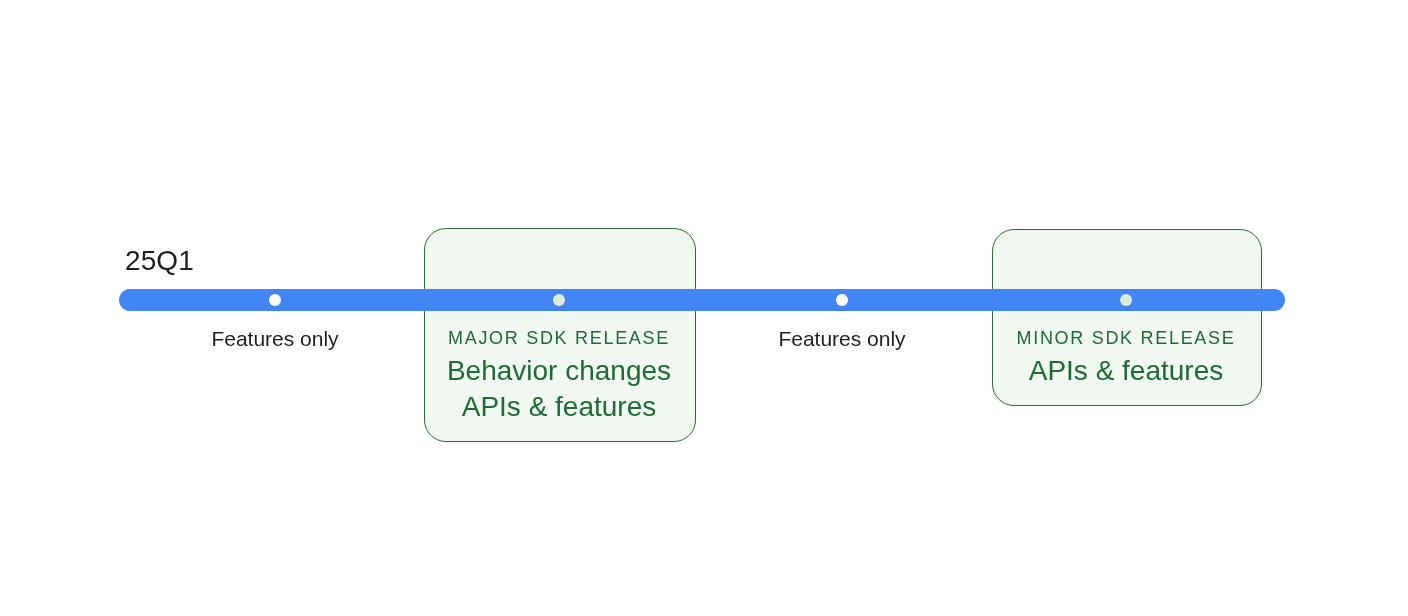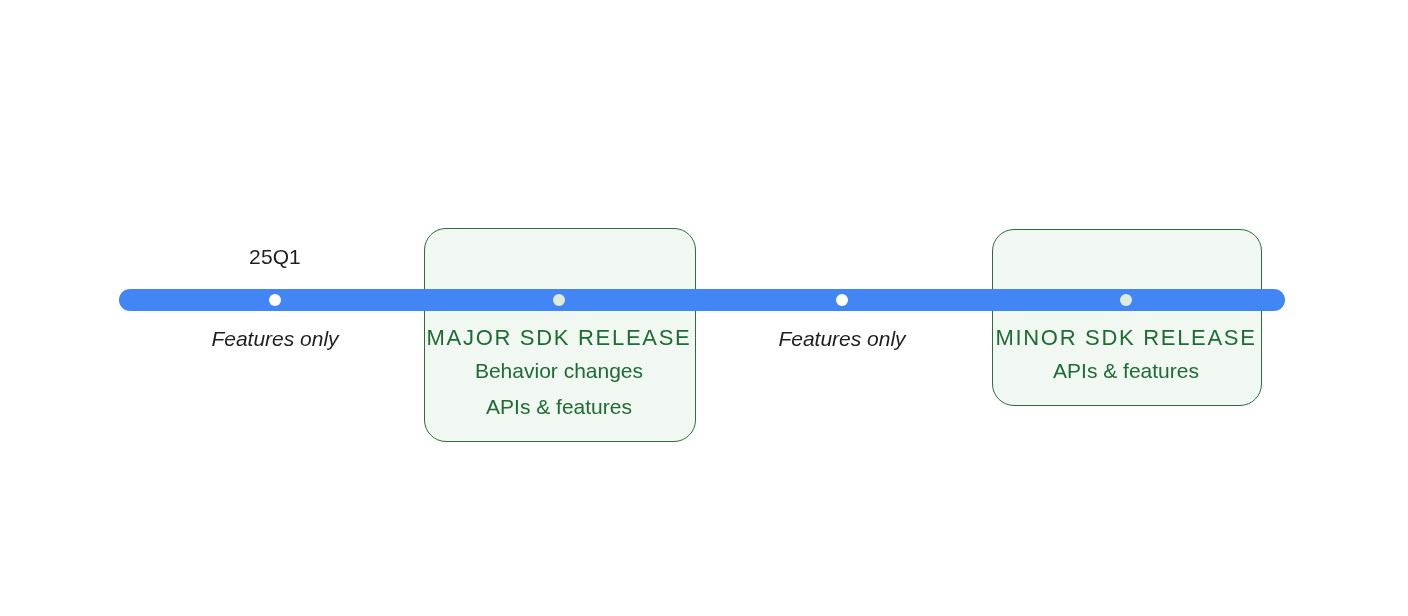--- a/index.html
+++ b/index.html
@@ -64,22 +64,22 @@
     height: 616px;
     z-index: 4;
     pointer-events: none;
   }
 
   .q-label {
     position: absolute;
     top: 245px;
     left: 0;
     width: 100%;
-    text-align: center;
-    font-size: 21px;
+    text-align: left;
+    font-size: 28px;
     font-weight: 400;
     color: #1f1f1f;
     letter-spacing: 0.1px;
     pointer-events: auto;
   }
 
   .q-dot {
     position: absolute;
     top: 294px;
     left: 50%;
@@ -99,36 +99,35 @@
     position: absolute;
     top: 323px;
     left: 0;
     width: 100%;
     text-align: center;
     pointer-events: auto;
   }
 
   .plain-note {
     font-size: 21px;
-    font-style: italic;
     color: #1f1f1f;
     line-height: 32px;
   }
 
   .release-kicker {
-    font-size: 22px;
+    font-size: 18px;
     font-weight: 400;
     color: #1e6b34;
     letter-spacing: 1.7px;
     line-height: 30px;
     white-space: nowrap;
   }
 
   .release-line {
-    font-size: 21px;
+    font-size: 28px;
     font-weight: 400;
     color: #1e6b34;
     line-height: 36px;
     white-space: nowrap;
   }
 </style>
 </head>
 <body>
 
 <div id="timeline-canvas">

